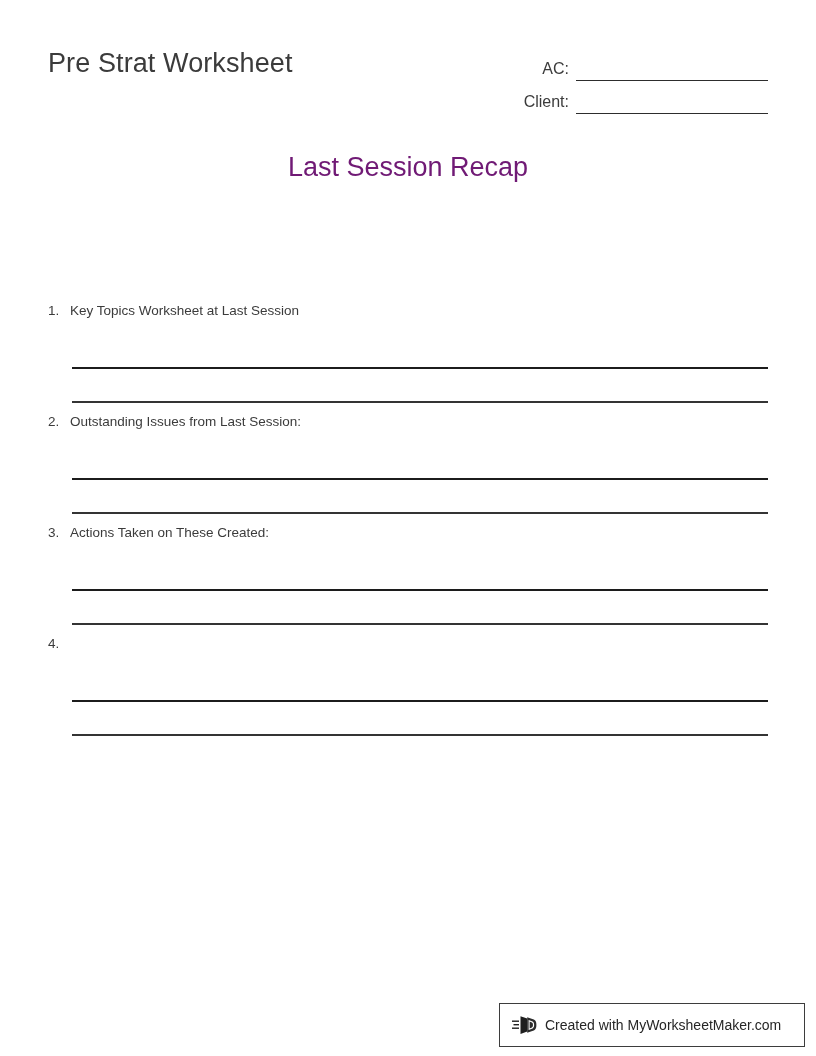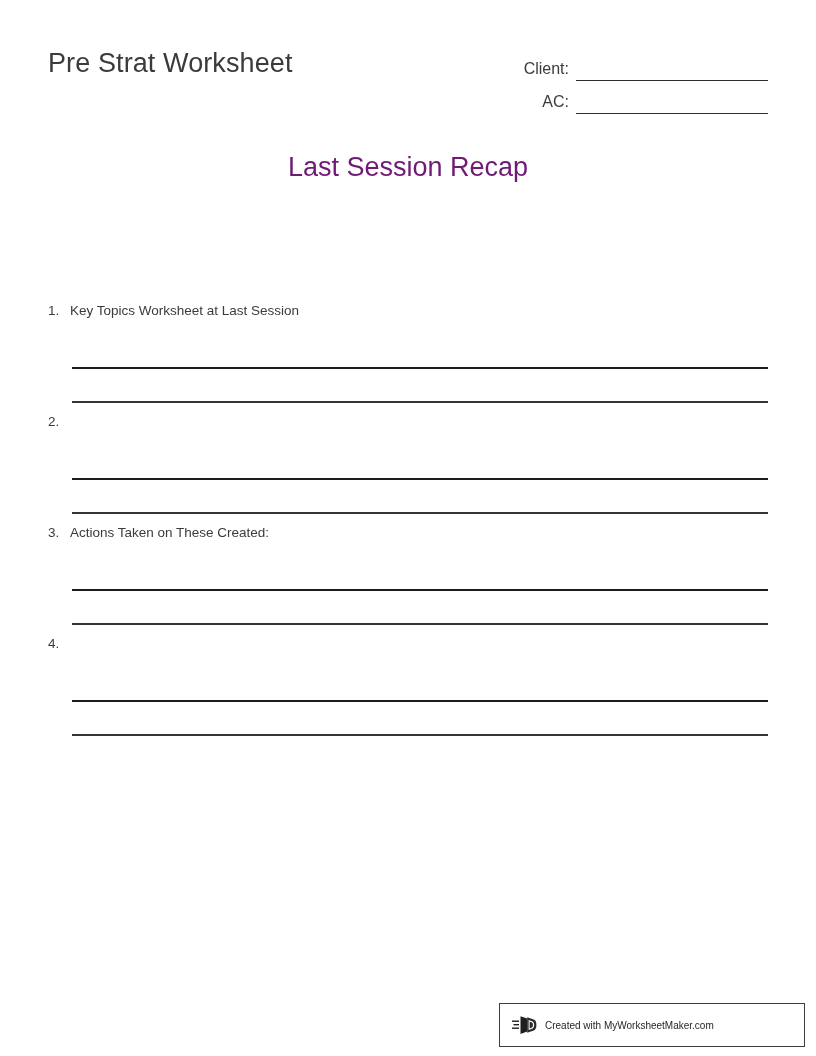--- a/index.html
+++ b/index.html
@@ -132,61 +132,62 @@
     padding-left: 12px;
   }
   .footer-logo {
     width: 26px;
     height: 24px;
     flex: 0 0 26px;
     position: relative;
     margin-right: 7px;
   }
   .footer-text {
-    font-size: 10px;
+    font-size: 14px;
     color: #262626;
     white-space: nowrap;
   }
 </style>
 </head>
 <body>
 
 <div class="page">
 
   <div class="doc-title">Pre Strat Worksheet</div>
 
   <div class="meta-fields">
     <div class="meta-row">
+      <span class="meta-label">AC:</span>
+      <span class="meta-blank"></span>
+    </div>
+    <div class="meta-row">
       <span class="meta-label">Client:</span>
       <span class="meta-blank"></span>
     </div>
-    <div class="meta-row">
-      <span class="meta-label">AC:</span>
-      <span class="meta-blank"></span>
-    </div>
   </div>
 
   <div class="section-heading">Last Session Recap</div>
 
   <div class="questions">
 
     <div class="question">
       <div class="q-head">
         <span class="q-num">1.</span>
         <span class="q-text">Key Topics Worksheet at Last Session</span>
       </div>
       <div class="answer-lines">
         <div class="answer-line"></div>
         <div class="answer-line second"></div>
       </div>
     </div>
 
     <div class="question">
       <div class="q-head">
         <span class="q-num">2.</span>
+        <span class="q-text">Outstanding Issues from Last Session:</span>
       </div>
       <div class="answer-lines">
         <div class="answer-line"></div>
         <div class="answer-line second"></div>
       </div>
     </div>
 
     <div class="question">
       <div class="q-head">
         <span class="q-num">3.</span>

